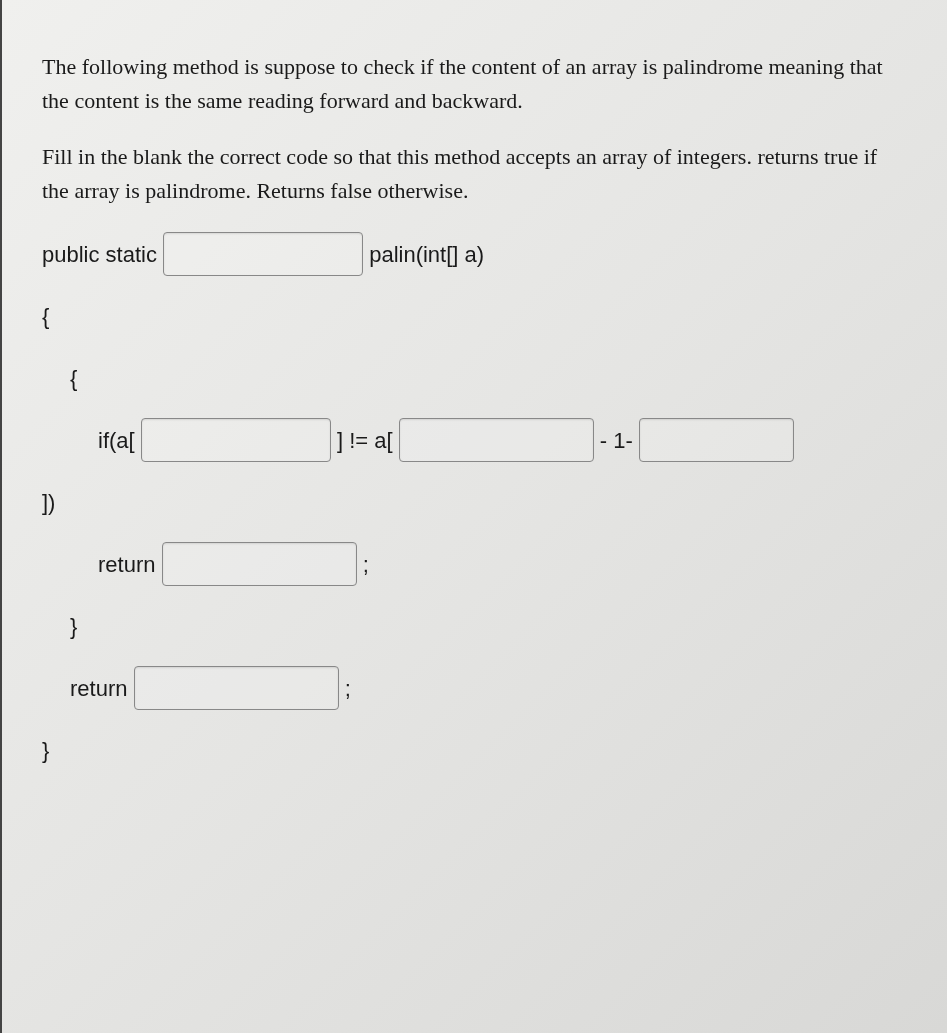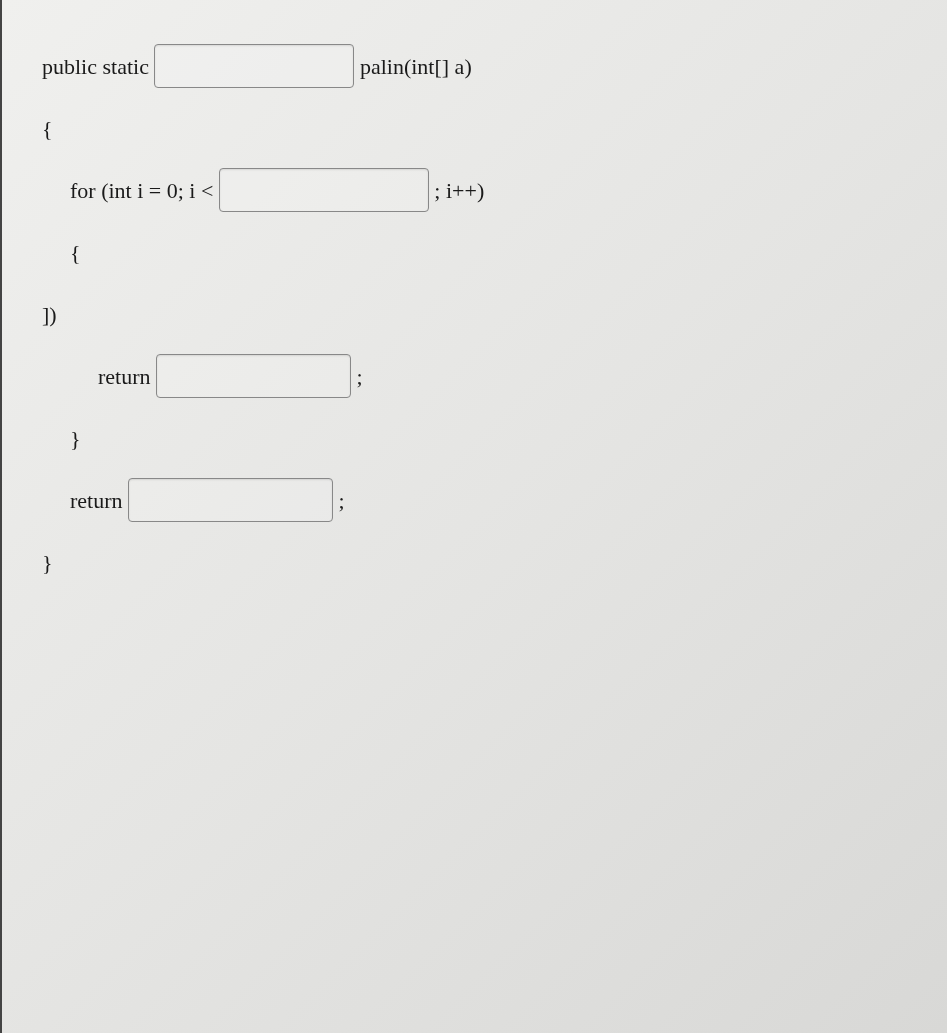--- a/index.html
+++ b/index.html
@@ -18,21 +18,21 @@
     color: #1a1a1a;
     border-left: 2px solid #444;
     position: relative;
   }
   .para {
     font-size: 22px;
     line-height: 1.55;
     margin-bottom: 22px;
   }
   .codeblock {
-    font-family: Liberation Serif, serif;
+    font-family: Liberation Sans, sans-serif;
     font-size: 22px;
     line-height: 1.5;
   }
   .codeline {
     display: flex;
     align-items: center;
     flex-wrap: nowrap;
     margin: 14px 0;
     min-height: 48px;
   }
@@ -51,43 +51,48 @@
     vertical-align: middle;
     box-shadow: inset 0 1px 2px rgba(0,0,0,0.1);
   }
   .txt { white-space: pre; }
 </style>
 </head>
 <body>
 
 <div class="page">
 
+  <p class="para">The following method is suppose to check if the content of an array is palindrome meaning that  the content is the same reading forward and backward.</p>
+  <p class="para">Fill in the blank the correct code so that this method accepts an array of integers. returns true if the array is palindrome. Returns false otherwise.</p>
 
   <div class="codeblock">
 
     <div class="codeline">
       <span class="txt">public static </span>
       <input class="blank" style="width: 200px;" value="">
       <span class="txt"> palin(int[] a)</span>
     </div>
 
     <div class="codeline">
       <span class="txt">{</span>
     </div>
 
-    <div class="codeline indent1">
-      <span class="txt">for (int i = 0; i &lt; </span>
-      <input class="blank" style="width: 210px;" value="">
-      <span class="txt"> ; i++)</span>
-    </div>
 
     <div class="codeline indent1">
       <span class="txt">{</span>
     </div>
 
+    <div class="codeline indent2">
+      <span class="txt">if(a[ </span>
+      <input class="blank" style="width: 190px;" value="">
+      <span class="txt"> ] != a[ </span>
+      <input class="blank" style="width: 195px;" value="">
+      <span class="txt"> - 1- </span>
+      <input class="blank" style="width: 155px;" value="">
+    </div>
 
     <div class="codeline">
       <span class="txt">])</span>
     </div>
 
     <div class="codeline indent2">
       <span class="txt">return </span>
       <input class="blank" style="width: 195px;" value="">
       <span class="txt"> ;</span>
     </div>

